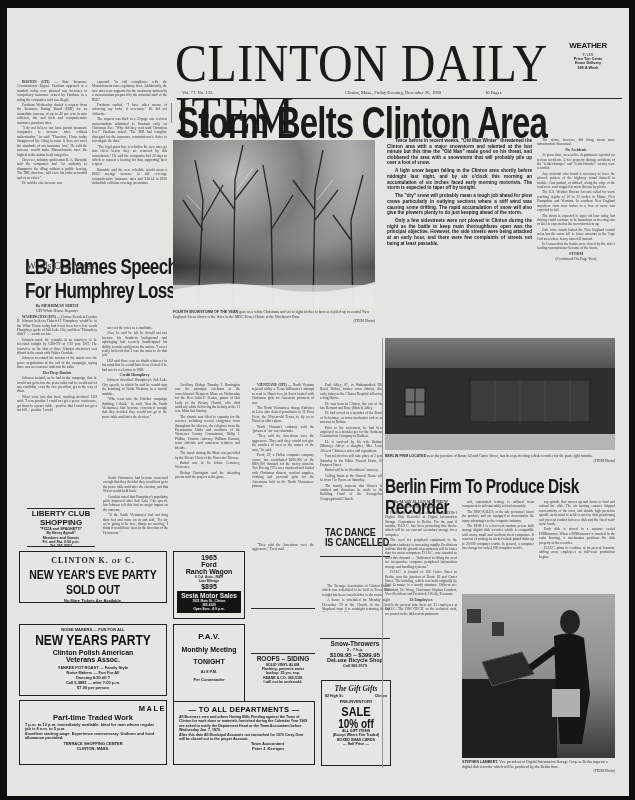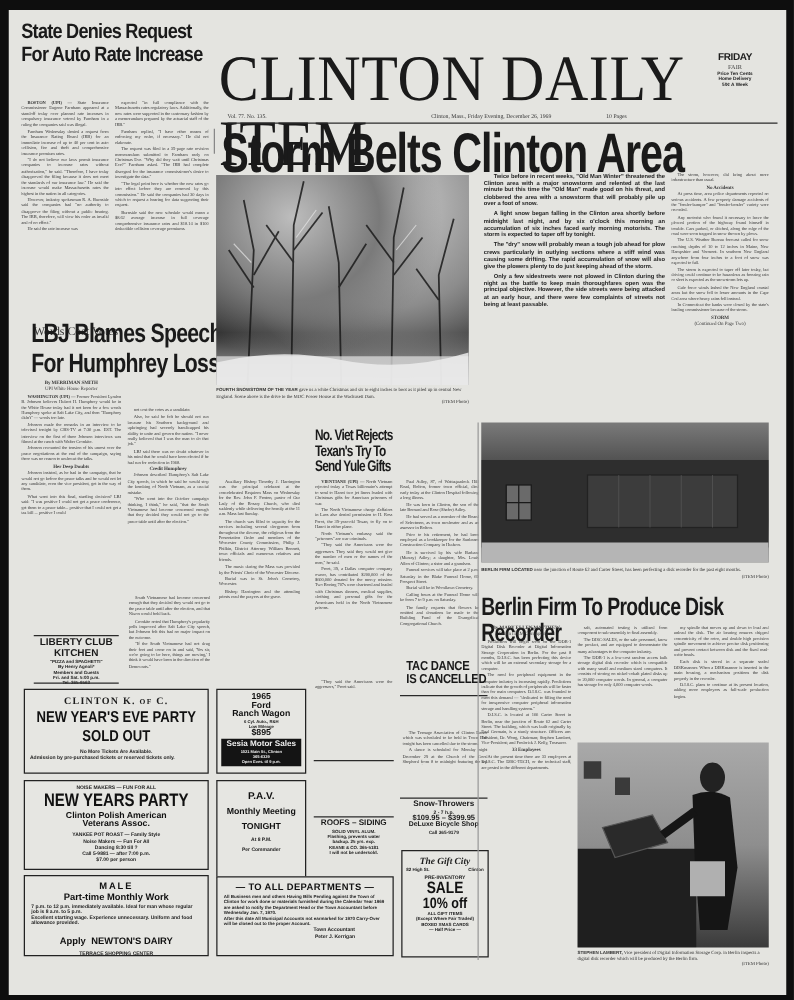--- a/index.html
+++ b/index.html
@@ -39,29 +39,25 @@
   .ad .serif { font-family: "Liberation Serif", serif; }
 
   .storm-lede { font-family: "Liberation Sans", sans-serif; font-size: 4.6px; line-height: 5.6px; color: #222; font-weight: bold; text-align: justify; }
   .storm-lede p { text-indent: 8px; margin-bottom: 2.5px; }
 </style>
 </head>
 <body>
 
 <div class="page" data-name="newspaper-page">
 
-  <div class="abs" style="left:10px; top:10px; width:150px;" data-name="auto-rate-headline">
-    <div class="hl" style="font-size:14.5px; transform:scaleY(1.15);" data-name="auto-rate-headline-line1">State Denies Request</div>
-    <div class="hl" style="font-size:14.5px; transform:scaleY(1.15); margin-top:3px;" data-name="auto-rate-headline-line2">For Auto Rate Increase</div>
-  </div>
 
   <div class="abs masthead-title" style="left:168px; top:30px;" data-name="masthead-title">CLINTON DAILY ITEM</div>
 
   <div class="abs weather" style="left:555px; top:33px; width:52px;" data-name="weather-box">
-    <div class="w1" data-name="weather-label">FRIDAY</div>
+    <div class="w1" data-name="weather-label">WEATHER</div>
     <div class="w2" data-name="weather-forecast">FAIR</div>
     <div class="w3" data-name="price-line">Price Ten Cents</div>
     <div class="w3" data-name="delivery-line">Home Delivery</div>
     <div class="w3" data-name="weekly-rate-line">50¢ A Week</div>
   </div>
 
   <div class="abs meta" style="left:175px; top:82px;" data-name="volume-number">Vol. 77. No. 135.</div>
   <div class="abs meta" style="left:338px; top:82px;" data-name="issue-dateline">Clinton, Mass., Friday Evening, December 26, 1969</div>
   <div class="abs meta" style="left:478px; top:82px;" data-name="page-count">10 Pages</div>
   <div class="rule" style="left:175px; top:90px; width:440px; height:0.8px;" data-name="masthead-rule"></div>
@@ -222,25 +218,20 @@
   </div>
 
   <div class="abs copy" style="left:97px; top:375px; width:65px; height:118px;" data-name="funeral-story">
     <p>Auxiliary Bishop Timothy J. Harrington was the principal celebrant at the concelebrated Requiem Mass on Wednesday for the Rev. John F. Fenton, pastor of Our Lady of the Rosary Church, who died suddenly while delivering the homily at the 11 a.m. Mass last Sunday.</p>
     <p>The church was filled to capacity for the services including several clergymen from throughout the diocese, the religious from the Presentation Order and members of the Worcester County Commission, Philip J. Philbin, District Attorney William Bennett, town officials and numerous relatives and friends.</p>
     <p>The music during the Mass was provided by the Priests' Choir of the Worcester Diocese.</p>
     <p>Burial was in St. John's Cemetery, Worcester.</p>
     <p>Bishop Harrington and the attending priests read the prayers at the grave.</p>
   </div>
 
-  <div class="abs" style="left:168px; top:335px; width:72px;" data-name="no-viet-headline">
-    <div class="hl" style="font-size:9.5px; transform:scaleY(1.3);">No. Viet Rejects</div>
-    <div class="hl" style="font-size:9.5px; transform:scaleY(1.3); margin-top:3px;">Texan's Try To</div>
-    <div class="hl" style="font-size:9.5px; transform:scaleY(1.3); margin-top:3px;">Send Yule Gifts</div>
-  </div>
   <div class="abs copy" style="left:245px; top:375px; width:62px; height:155px;" data-name="no-viet-story">
     <p><b>VIENTIANE (UPI) —</b> North Vietnam rejected today a Texas billionaire's attempt to send to Hanoi two jet liners loaded with Christmas gifts for American prisoners of war.</p>
     <p>The North Vietnamese charge d'affaires in Laos also denied permission to H. Ross Perot, the 39-year-old Texan, to fly on to Hanoi in either plane.</p>
     <p>North Vietnam's embassy said the "prisoners" are war criminals.</p>
     <p>"They said the Americans were the aggressors. They said they would not give the number of men or the names of the men," he said.</p>
     <p>Perot, 39, a Dallas computer company owner, has contributed $200,000 of the $600,000 donated for the mercy mission. Two Boeing 707s were chartered and loaded with Christmas dinners, medical supplies, clothing and personal gifts for the Americans held in the North Vietnamese prisons.</p>
   </div>
 
   <div class="abs" style="left:176px; top:335px;"></div>
   <div class="abs copy" style="left:313px; top:375px; width:63px; height:133px;" data-name="bolton-story">
@@ -277,58 +268,54 @@
     <div class="hl" style="font-size:9px; transform:scaleY(1.15); letter-spacing:-0.2px; margin-top:1px;">IS CANCELLED</div>
   </div>
   <div class="abs copy" style="left:315px; top:576px; width:68px; height:28px;" data-name="tac-story">
     <p>The Teenage Association of Clinton Dance which was scheduled to be held in Town Hall tonight has been cancelled due to the storm.</p>
     <p>A dance is scheduled for Monday night December 29 at the Church of the Good Shepherd from 8 to midnight featuring the top 10 songs of the 60s.</p>
   </div>
 
   <div class="rule" style="left:20px; top:500px; width:68px; height:0.8px;" data-name="liberty-top-rule"></div>
   <div class="abs" style="left:15px; top:502px; width:78px; text-align:center;" data-name="liberty-club-ad">
     <div class="hl" style="font-size:8px; letter-spacing:0; transform:none; line-height:8.5px;">LIBERTY CLUB</div>
-    <div class="hl" style="font-size:8px; letter-spacing:0; transform:none; line-height:8.5px;">KITCHEN</div>
+    <div class="hl" style="font-size:8px; letter-spacing:0; transform:none; line-height:8.5px;">SHOPPING</div>
     <div style="font-size:3.6px; font-weight:bold; line-height:4.3px;">"PIZZA and SPAGHETTI"</div>
     <div style="font-size:3.6px; font-weight:bold; line-height:4.3px;">By Henry Agnoli*</div>
     <div style="font-size:3.6px; font-weight:bold; line-height:4.3px;">Members and Guests</div>
     <div style="font-size:3.6px; font-weight:bold; line-height:4.3px;">Fri. and Sat. 5:00 p.m.</div>
     <div style="font-size:3.6px; font-weight:bold; line-height:4.3px;">Tel. 365-9563</div>
   </div>
   <div class="rule" style="left:20px; top:538px; width:68px; height:0.8px;" data-name="liberty-bottom-rule"></div>
 
-  <div class="ad" style="left:12px; top:543px; width:148px; height:68px;" data-name="kofc-ad">
+  <div class="ad" style="left:12px; top:543px; width:148px; height:52px;" data-name="kofc-ad">
     <div class="serif" style="font-size:8px; font-weight:bold; letter-spacing:1px; margin-top:4px; font-variant:small-caps;" data-name="kofc-org">CLINTON K. of C.</div>
     <div class="big" style="font-size:10.5px; margin-top:3px; transform:scaleY(1.2);" data-name="kofc-title">NEW YEAR'S EVE PARTY</div>
     <div class="big" style="font-size:10.5px; margin-top:3px; transform:scaleY(1.2);" data-name="kofc-status">SOLD OUT</div>
     <div class="small" style="margin-top:3px;" data-name="kofc-note1">No More Tickets Are Available.</div>
     <div class="small" style="text-align:left; padding:0 4px;" data-name="kofc-note2">Admission by pre-purchased tickets or reserved tickets only.</div>
   </div>
 
   <div class="ad" style="left:12px; top:616px; width:148px; height:72px;" data-name="polish-vets-party-ad">
     <div class="small" style="margin-top:2px;" data-name="party-top-line">NOISE MAKERS — FUN FOR ALL</div>
     <div class="big" style="font-size:12px; transform:scaleY(1.2); margin-top:1px;" data-name="party-title">NEW YEARS PARTY</div>
     <div class="big" style="font-size:7px; margin-top:2px;" data-name="party-org-line1">Clinton Polish American</div>
     <div class="big" style="font-size:7px;" data-name="party-org-line2">Veterans Assoc.</div>
     <div class="small" style="margin-top:2px;">YANKEE POT ROAST — Family Style</div>
     <div class="small">Noise Makers — Fun For All</div>
     <div class="small">Dancing 8:30 till ?</div>
     <div class="small">Call 5-9881 — after 7:00 p.m.</div>
     <div class="small">$7.00 per person</div>
   </div>
 
   <div class="ad" style="left:12px; top:692px; width:148px; height:65px;" data-name="newtons-dairy-ad">
-    <div class="big" style="font-size:7.5px; letter-spacing:1.5px; margin-top:3px;" data-name="job-title-1">MALE</div>
-    <div class="big" style="font-size:7.5px;" data-name="job-title-2">Part-time Monthly Work</div>
+    <div class="big" style="font-size:7.5px; letter-spacing:1.5px; margin-top:3px;text-align:right;" data-name="job-title-1">MALE</div>
+    <div class="big" style="font-size:7.5px;" data-name="job-title-2">Part-time Traded Work</div>
     <div class="small" style="text-align:left; padding:1px 5px 0; line-height:4.4px;" data-name="job-body-1">7 p.m. to 12 p.m. immediately available. Ideal for man whose regular job is 8 a.m. to 5 p.m.</div>
     <div class="small" style="text-align:left; padding:0 5px; line-height:4.4px;" data-name="job-body-2">Excellent starting wage. Experience unnecessary. Uniform and food allowance provided.</div>
-    <div style="margin-top:1px;">
-      <span class="big" style="font-size:7.5px;" data-name="apply-prefix">Apply</span>
-      <span class="big" style="font-size:7.5px;" data-name="apply-company">NEWTON'S DAIRY</span>
-    </div>
     <div class="small" data-name="company-address-1">TERRACE SHOPPING CENTER</div>
     <div class="small" data-name="company-address-2">CLINTON, MASS.</div>
   </div>
 
   <div class="ad" style="left:166px; top:543px; width:72px; height:68px;" data-name="ford-ranch-wagon-ad">
     <div class="big" style="font-size:7px; margin-top:2px;">1965</div>
     <div class="big" style="font-size:7px;">Ford</div>
     <div class="big" style="font-size:7px;">Ranch Wagon</div>
     <div class="small" style="font-size:3.4px; line-height:4px;">6 Cyl. Auto., R&amp;H</div>
     <div class="small" style="font-size:3.4px; line-height:4px;">Low Mileage</div>
@@ -375,21 +362,21 @@
   <div class="rule" style="left:313px; top:630px; width:70px; height:1px;" data-name="snow-top-rule"></div>
   <div class="abs" style="left:313px; top:633px; width:70px; text-align:center;" data-name="snow-throwers-ad">
     <div class="hl" style="font-size:6.5px; letter-spacing:0; transform:none;">Snow-Throwers</div>
     <div style="font-size:4px; font-weight:bold; line-height:4.6px;">2 - 7 h.p.</div>
     <div class="hl" style="font-size:6px; letter-spacing:0; transform:none;" data-name="snow-thrower-price">$109.95 – $399.95</div>
     <div class="hl" style="font-size:5.5px; letter-spacing:0; transform:none;">DeLuxe Bicycle Shop</div>
     <div style="font-size:3.8px; font-weight:bold; line-height:4.6px;">Call 365-9179</div>
   </div>
 
   <div class="ad" style="left:314px; top:672px; width:70px; height:86px;" data-name="gift-house-ad">
-    <div class="serif" style="font-size:7.5px; font-style:italic; font-weight:bold; margin-top:3px;" data-name="gift-house-name">The Gift City</div>
+    <div class="serif" style="font-size:7.5px; font-style:italic; font-weight:bold; margin-top:3px;" data-name="gift-house-name">The Gift Gifts</div>
     <div style="display:flex; justify-content:space-between; padding:0 3px; font-size:3.6px; font-weight:bold; margin-top:1px;">
       <span>82 High St.</span>
         <span>Clinton</span>
     </div>
     <div style="font-size:4px; font-weight:bold; margin-top:1px;">PRE-INVENTORY</div>
     <div class="big" style="font-size:11px; transform:scaleY(1.2); margin-top:1px;" data-name="sale-label">SALE</div>
     <div class="big" style="font-size:10px; transform:scaleY(1.2); margin-top:1px;" data-name="discount-label">10% off</div>
     <div style="font-size:3.6px; font-weight:bold; line-height:4.4px;">ALL GIFT ITEMS</div>
     <div style="font-size:3.6px; font-weight:bold; line-height:4.4px;">(Except Where Fair Traded)</div>
     <div style="font-size:3.6px; font-weight:bold; line-height:4.4px;">BOXED XMAS CARDS</div>

